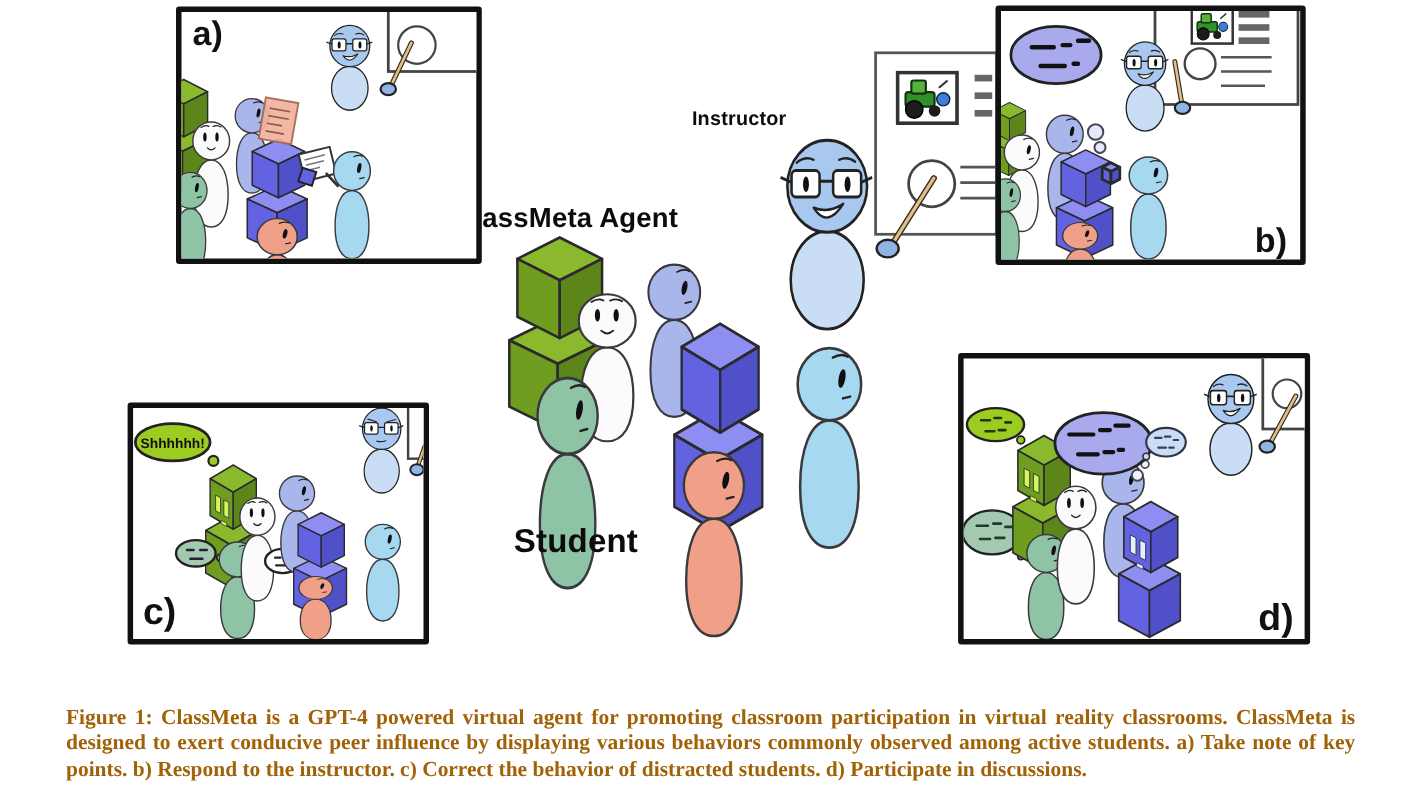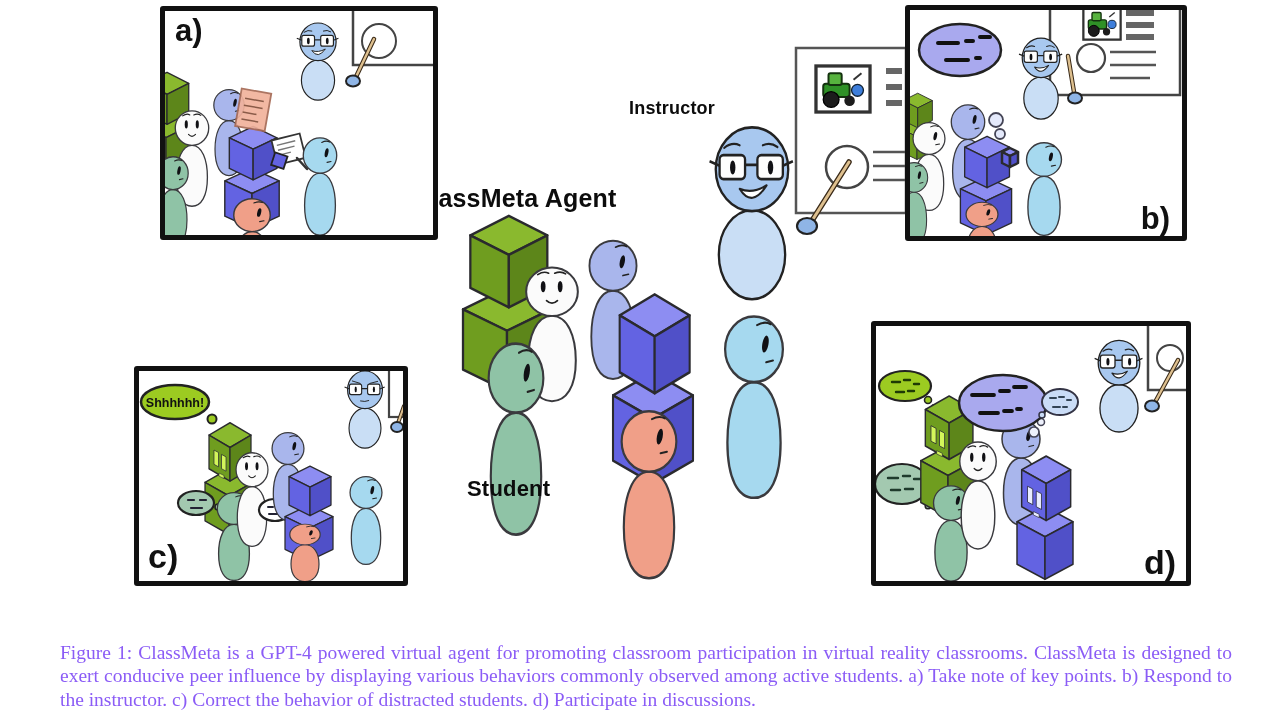--- a/index.html
+++ b/index.html
@@ -4,34 +4,34 @@
 <style>
   html,body{margin:0;padding:0;background:#fff;}
   #fig{position:relative;width:1280px;height:720px;background:#fff;overflow:hidden;
        font-family:"Liberation Sans",sans-serif;}
   .panel{position:absolute;background:#fff;border:5px solid var(--panel-border,#111);
          border-radius:3px;box-sizing:border-box;}
   .panel svg{position:absolute;left:0;top:0;width:100%;height:100%;}
   .letter{position:absolute;font-weight:bold;color:#111;line-height:1;z-index:5;}
   #panel-a{left:160px;top:6px;width:278px;height:234px;}
   #panel-b{left:905px;top:5px;width:282px;height:236px;}
-  #panel-c{left:134px;top:366px;width:274px;height:220px;}
+  #panel-c{left:116px;top:366px;width:274px;height:220px;}
   #panel-d{left:871px;top:321px;width:320px;height:265px;}
   #letter-a{left:10px;top:4px;font-size:31px;}
   #letter-b{right:12px;bottom:2px;font-size:31px;}
   #letter-c{left:9px;bottom:8px;font-size:34px;}
   #letter-d{right:10px;bottom:2px;font-size:34px;}
   #center-scene{position:absolute;left:400px;top:40px;width:520px;height:560px;}
   .scene-label{position:absolute;font-weight:bold;color:#0c0c0c;letter-spacing:.2px;}
   #classmeta-label{left:413px;top:184px;font-size:25px;}
   #instructor-label{left:629px;top:98px;font-size:18px;}
-  #student-label{left:467px;top:476px;font-size:22px;}
+  #student-label{left:467px;top:476px;font-size:30px;}
   #caption{position:absolute;left:60px;top:621px;width:1172px;
-           font-family:"Liberation Serif",serif;font-weight:normal;font-size:19.5px;
-           line-height:23.7px;color:#8b5cf6;text-align:justify;}
+           font-family:"Liberation Serif",serif;font-weight:bold;font-size:19.5px;
+           line-height:23.7px;color:#a16207;text-align:justify;}
   svg .ol{stroke:#2a2a2e;stroke-width:2.5;stroke-linejoin:round;}
   svg text{font-family:"Liberation Sans",sans-serif;}
 </style>
 </head>
 <body>
 
 <div id="fig">
 
   <svg width="0" height="0" style="position:absolute" aria-hidden="true">
     <defs>

